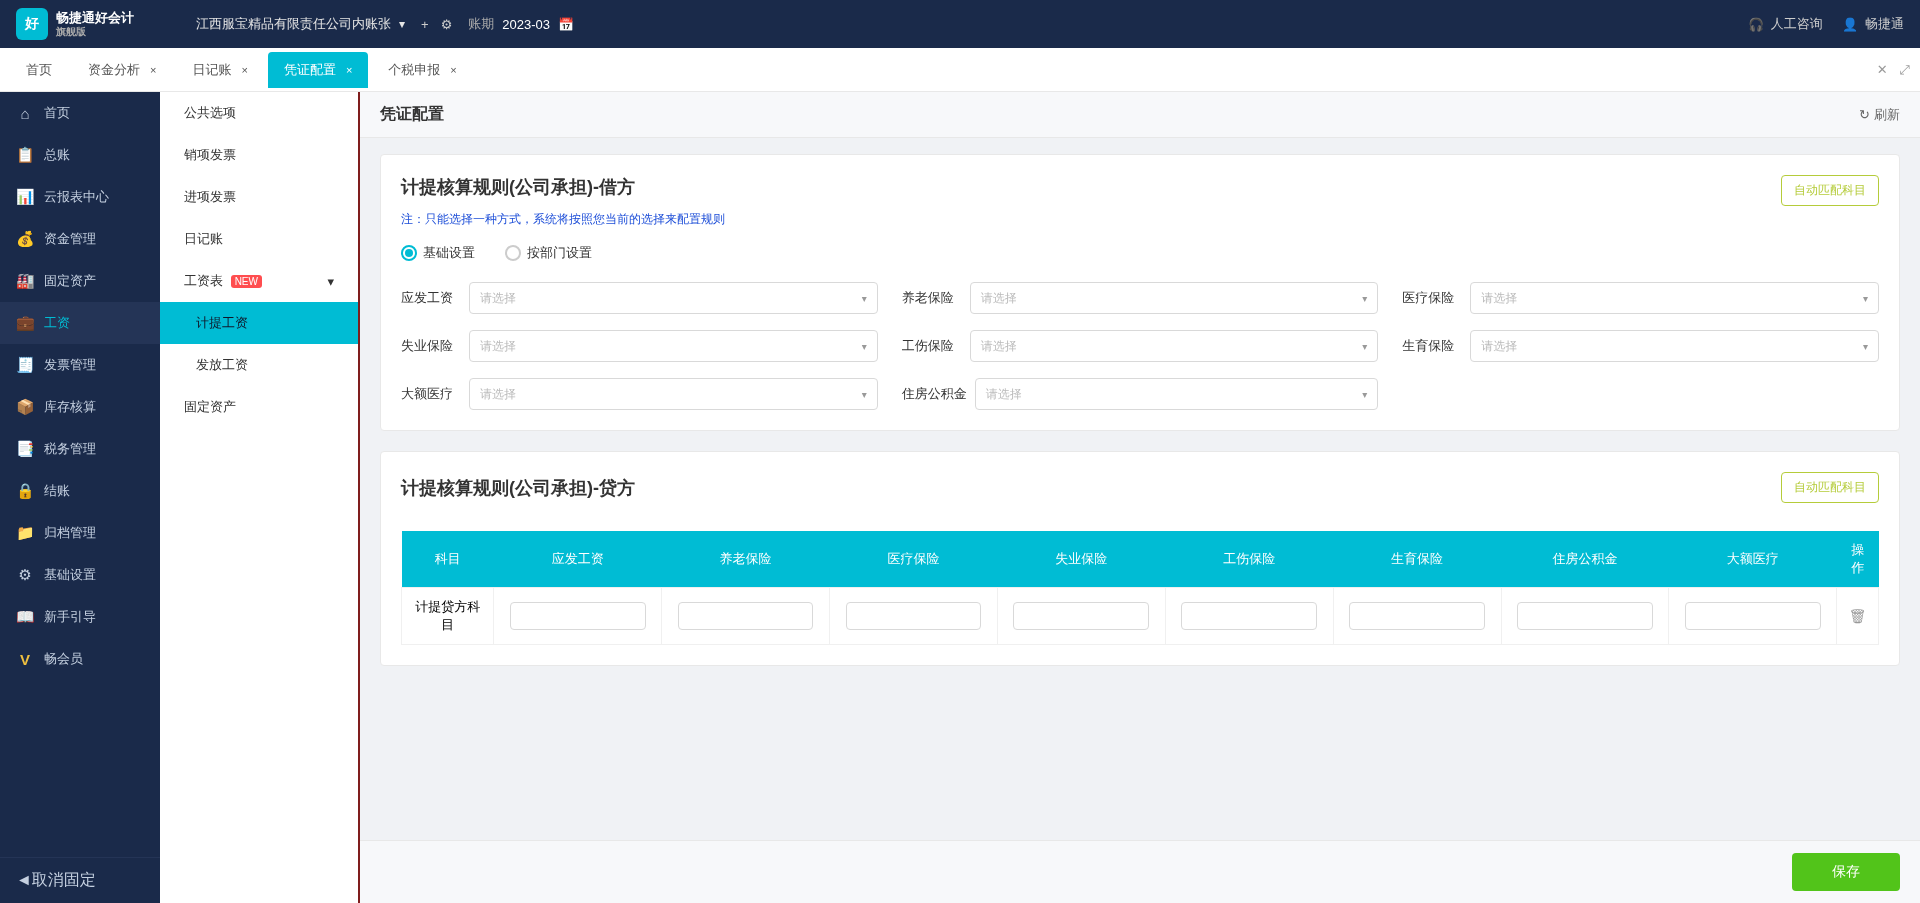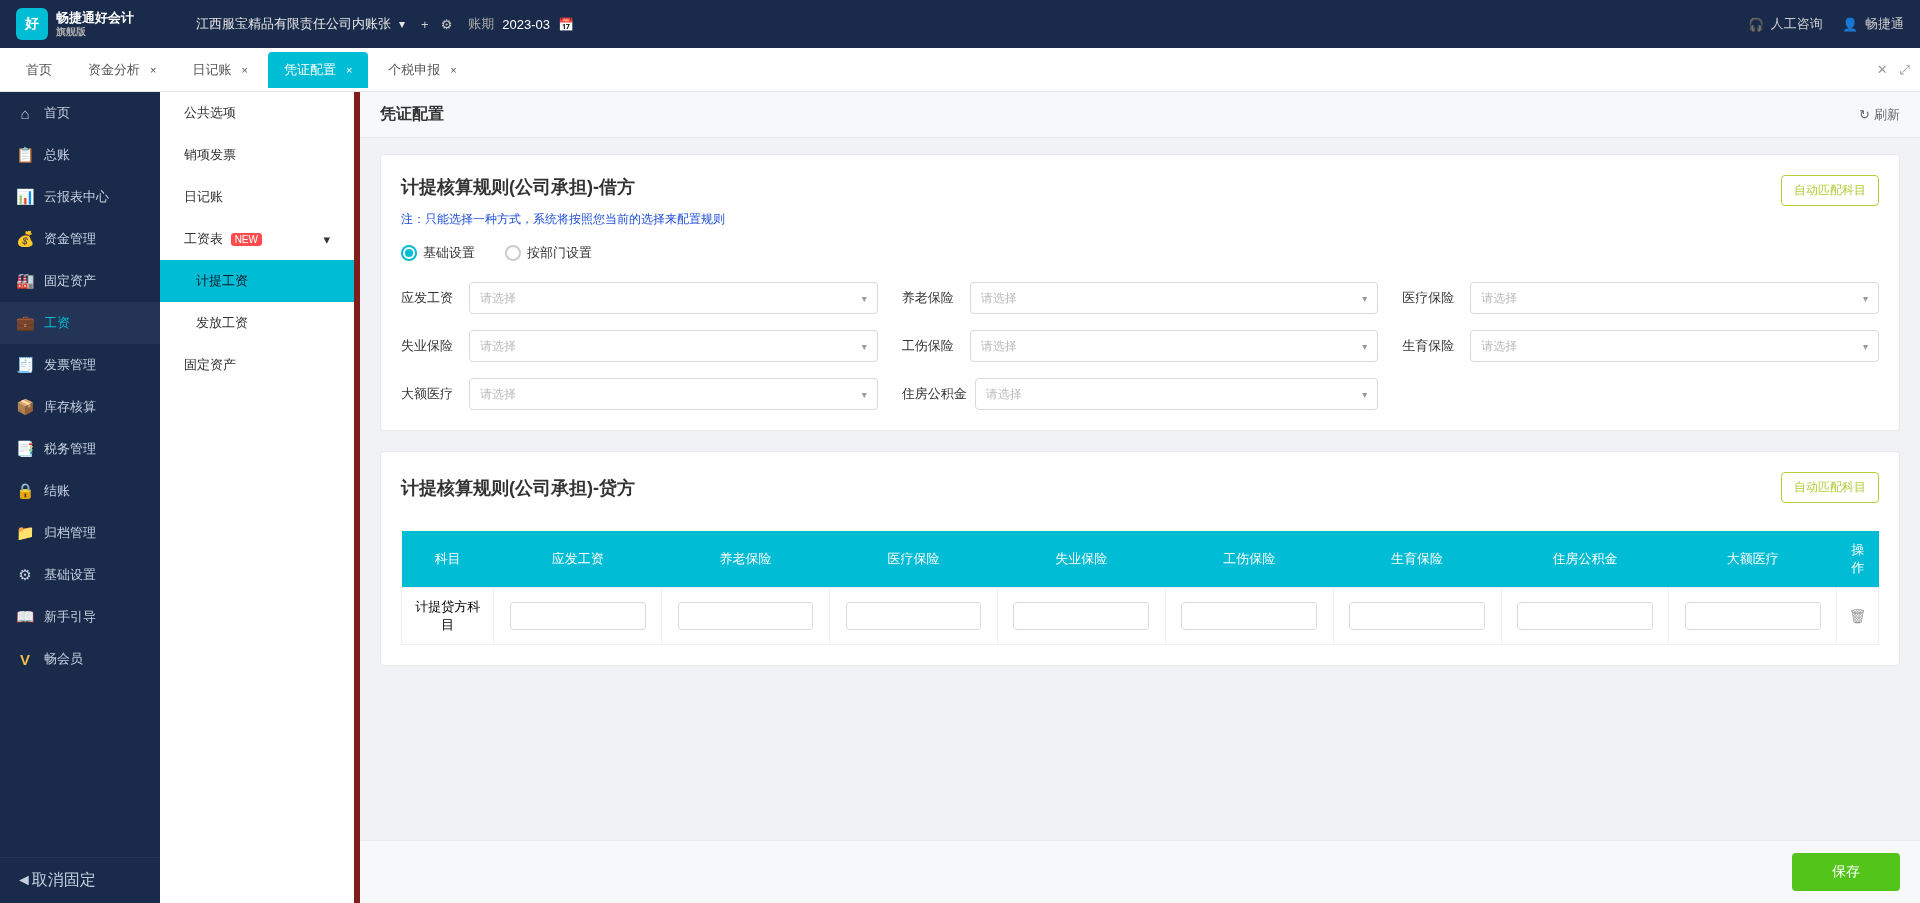--- a/index.html
+++ b/index.html
@@ -111,21 +111,21 @@
       padding: 12px 16px;
       display: flex; align-items: center; gap: 8px;
       color: #c5d0e0; font-size: 16px; cursor: pointer;
       border-top: 1px solid #243456;
     }
 
     
     .sub-sidebar {
       width: 200px;
       background: #fff;
-      border-right: 6px solid #7f1d1d;
+      border-right: 2px solid #7f1d1d;
       flex-shrink: 0;
       overflow-y: auto;
     }
     .sub-sidebar-item {
       padding: 12px 24px;
       font-size: 13px;
       color: #333;
       cursor: pointer;
       position: relative;
     }
@@ -441,20 +441,23 @@
       <span>◄取消固定</span>
     </div>
   </div>
 
   <div class="sub-sidebar">
     <div class="sub-sidebar-item">
       <span>公共选项</span>
     </div>
     <div class="sub-sidebar-item">
       <span>销项发票</span>
+    </div>
+    <div class="sub-sidebar-item">
+      <span>进项发票</span>
     </div>
     <div class="sub-sidebar-item">
       <span>日记账</span>
     </div>
     <div class="sub-sidebar-item has-expand">
       <span>
         <span>工资表</span>
         <span class="new-badge">NEW</span>
       </span>
       <span>▾</span>

